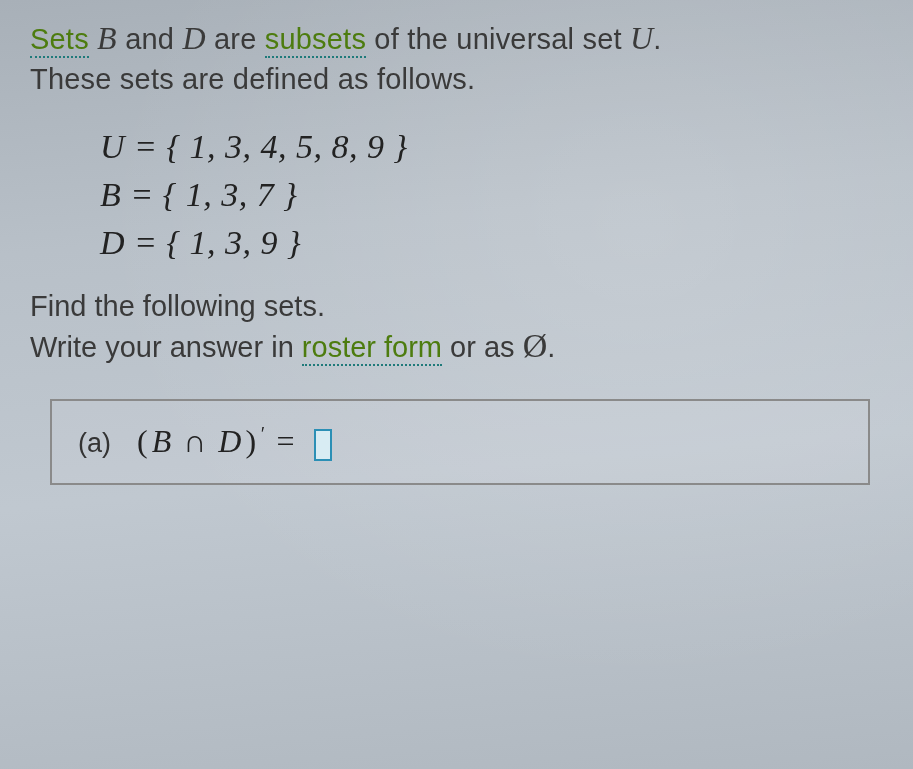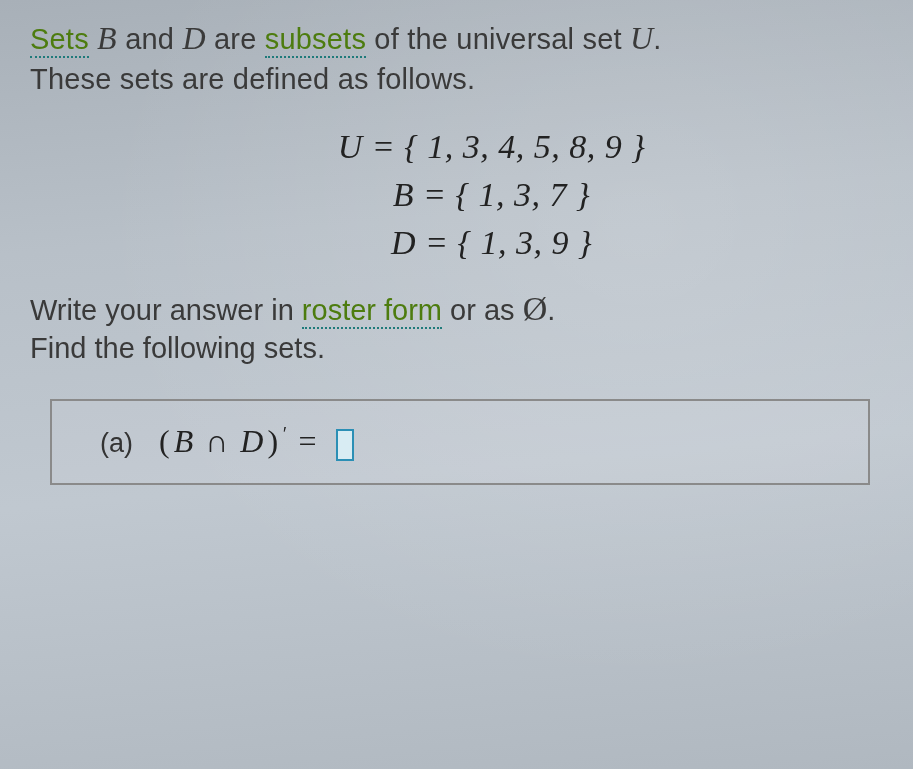--- a/index.html
+++ b/index.html
@@ -40,41 +40,40 @@
     }
     .def-block {
       margin: 32px 0 28px 70px;
     }
     .def-line {
       font-family: 'Times New Roman', Times, serif;
       font-size: 34px;
       color: #222;
       margin-bottom: 10px;
       letter-spacing: 0.5px;
-      text-align: center;
     }
     .instruct {
       font-size: 29px;
       color: #3a3a3a;
       margin-bottom: 4px;
     }
     .empty-sym {
       font-family: 'Times New Roman', Times, serif;
       font-size: 34px;
       font-weight: normal;
     }
     .answer-table {
       margin-top: 34px;
       margin-left: 20px;
       width: 820px;
       border-collapse: collapse;
     }
     .answer-table td {
       border: 2px solid #8a8a8a;
-      padding: 22px 48px;
+      padding: 22px 26px;
       font-family: 'Times New Roman', Times, serif;
       font-size: 32px;
       color: #222;
       background: rgba(255,255,255,0.05);
     }
     .part-label {
       font-family: Arial, sans-serif;
       font-size: 27px;
       color: #333;
       margin-right: 14px;
@@ -120,24 +119,24 @@
   </p>
 
   <p class="intro-line">These sets are defined as follows.</p>
 
   <div class="def-block">
     <div class="def-line"><span class="math-expr">U = { 1, 3, 4, 5, 8, 9 }</span></div>
     <div class="def-line"><span class="math-expr">B = { 1, 3, 7 }</span></div>
     <div class="def-line"><span class="math-expr">D = { 1, 3, 9 }</span></div>
   </div>
 
+  <p class="instruct">Find the following sets.</p>
   <p class="instruct">
     <span>Write your answer in </span><span class="link">roster form</span><span> or as </span><span class="empty-sym">Ø</span><span>.</span>
   </p>
-  <p class="instruct">Find the following sets.</p>
 
   <table class="answer-table">
     <tbody>
         <tr>
       <td>
         <span class="part-label">(a)</span>
         <span class="math-expr">
           <span class="op">(</span><span>B</span> <span class="op">∩</span> <span>D</span><span class="op">)</span><span class="prime">′</span><span class="op"> = </span>
         </span>
         <span class="answer-box"></span>

